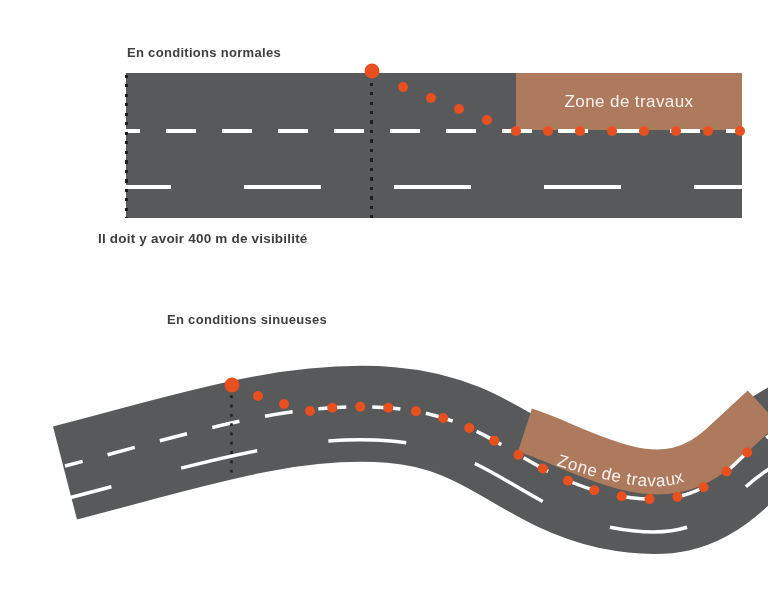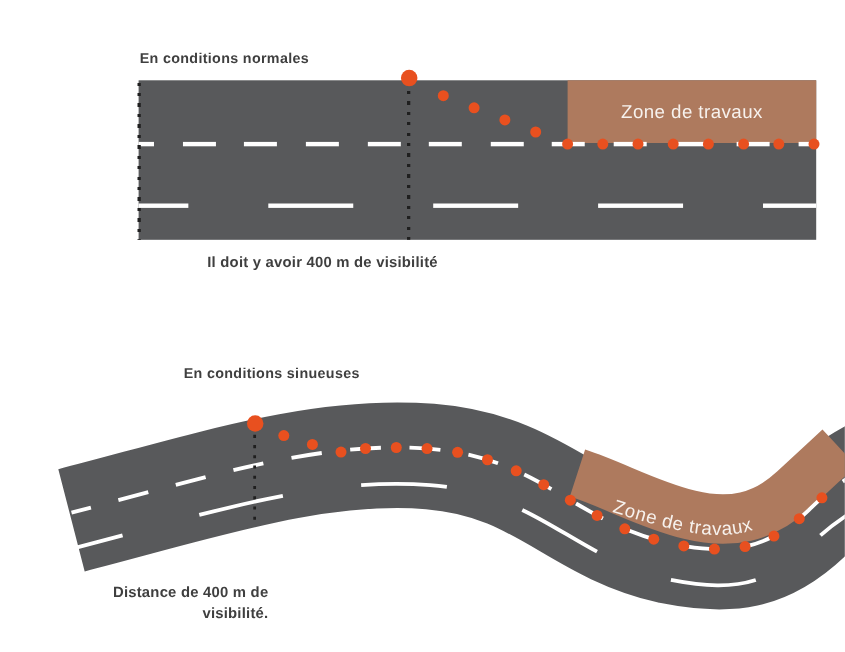--- a/index.html
+++ b/index.html
@@ -4,21 +4,21 @@
 <style>
   html,body{margin:0;padding:0;background:#fff;}
   body{width:768px;height:593px;font-family:"Liberation Sans",sans-serif;}
   .stage{position:relative;width:768px;height:593px;background:var(--bg,#fff);overflow:hidden;margin-left:39px;}
 
   .fig-title{
     position:absolute;font-size:13px;font-weight:700;color:var(--ink);
     letter-spacing:.3px;
   }
   #title-normal{left:88px;top:45px;}
-  #title-winding{left:88px;top:332px;padding-left:40px;}
+  #title-winding{left:88px;top:312px;padding-left:40px;}
 
   
   .road1{
     position:absolute;left:87px;top:73px;width:616px;height:145px;
     background:var(--road);
   }
   .zone-rect{
     position:absolute;left:390px;top:0;width:226px;height:57px;
     background:var(--zone);display:flex;align-items:center;justify-content:center;
   }
@@ -37,21 +37,21 @@
     background-position-x:-32px;
   }
   .dotted-v{
     position:absolute;top:0;width:3px;height:145px;
     background:repeating-linear-gradient(180deg,var(--dotline) 0 3px,transparent 3px 9.5px);
   }
   .dotted-v.mid{left:244px;}
   .dotted-v.edge{left:-1px;top:2px;height:143px;}
 
   .caption{
-    position:absolute;text-align:right;font-size:13.5px;font-weight:700;
+    position:absolute;text-align:left;font-size:13.5px;font-weight:700;
     color:var(--ink);line-height:19px;letter-spacing:.2px;
   }
   #caption-normal{left:59px;top:229px;width:300px;}
   #caption-winding{left:5px;top:529px;width:200px;}
 
   
   #fig-svg{position:absolute;left:0;top:0;width:768px;height:593px;pointer-events:none;}
   .roadbody{fill:none;stroke:var(--road);stroke-width:96;stroke-linecap:butt;}
   .zoneband{fill:none;stroke:var(--zone);stroke-width:45;stroke-linecap:butt;}
   .laneline1{fill:none;stroke:var(--lane);stroke-width:3.5;stroke-dasharray:28 26;stroke-dashoffset:10;}
@@ -76,24 +76,20 @@
     <div class="dotted-v edge"></div>
     <div class="dotted-v mid"></div>
   </div>
 
   <div class="caption" id="caption-normal">
     <div>Il doit y avoir 400 m de visibilité</div>
   </div>
 
   <div class="fig-title" id="title-winding">En conditions sinueuses</div>
 
-  <div class="caption" id="caption-winding">
-    <div>Distance de 400 m de</div>
-    <div>visibilité.</div>
-  </div>
 
   <svg id="fig-svg" viewBox="0 0 768 593">
     <path class="roadbody" d="M 26 473 C 150 441, 250 407, 352 415 C 452 423, 482 481, 570 501 C 625 512, 658 507, 696 471 C 714 453, 731 441, 755 428"></path>
     <path class="zoneband" d="M 486 430 C 520 441, 548 458, 588 468 C 625 477, 655 471, 683 445 C 698 431, 710 420, 724 407"></path>
     <path class="laneline2" d="M 26 499 C 150 467, 250 433, 352 441 C 452 449, 482 507, 570 527 C 625 538, 658 533, 696 497 C 714 479, 731 467, 755 454"></path>
     <path id="r2-line1" class="laneline1" d="M 26 466 C 150 434, 250 400, 352 408 C 452 416, 482 474, 570 494 C 625 505, 658 500, 696 464 C 714 446, 731 434, 755 421"></path>
     <line class="dottedline" x1="192.5" y1="386" x2="192.5" y2="478"></line>
     <path id="r2-textpath" class="helper" d="M 462 448 C 525 467, 555 479, 595 485 C 633 490, 662 482, 694 450"></path>
     <text class="zonelabel">
       <textPath href="#r2-textpath" startOffset="50%" text-anchor="middle">Zone de travaux</textPath>

